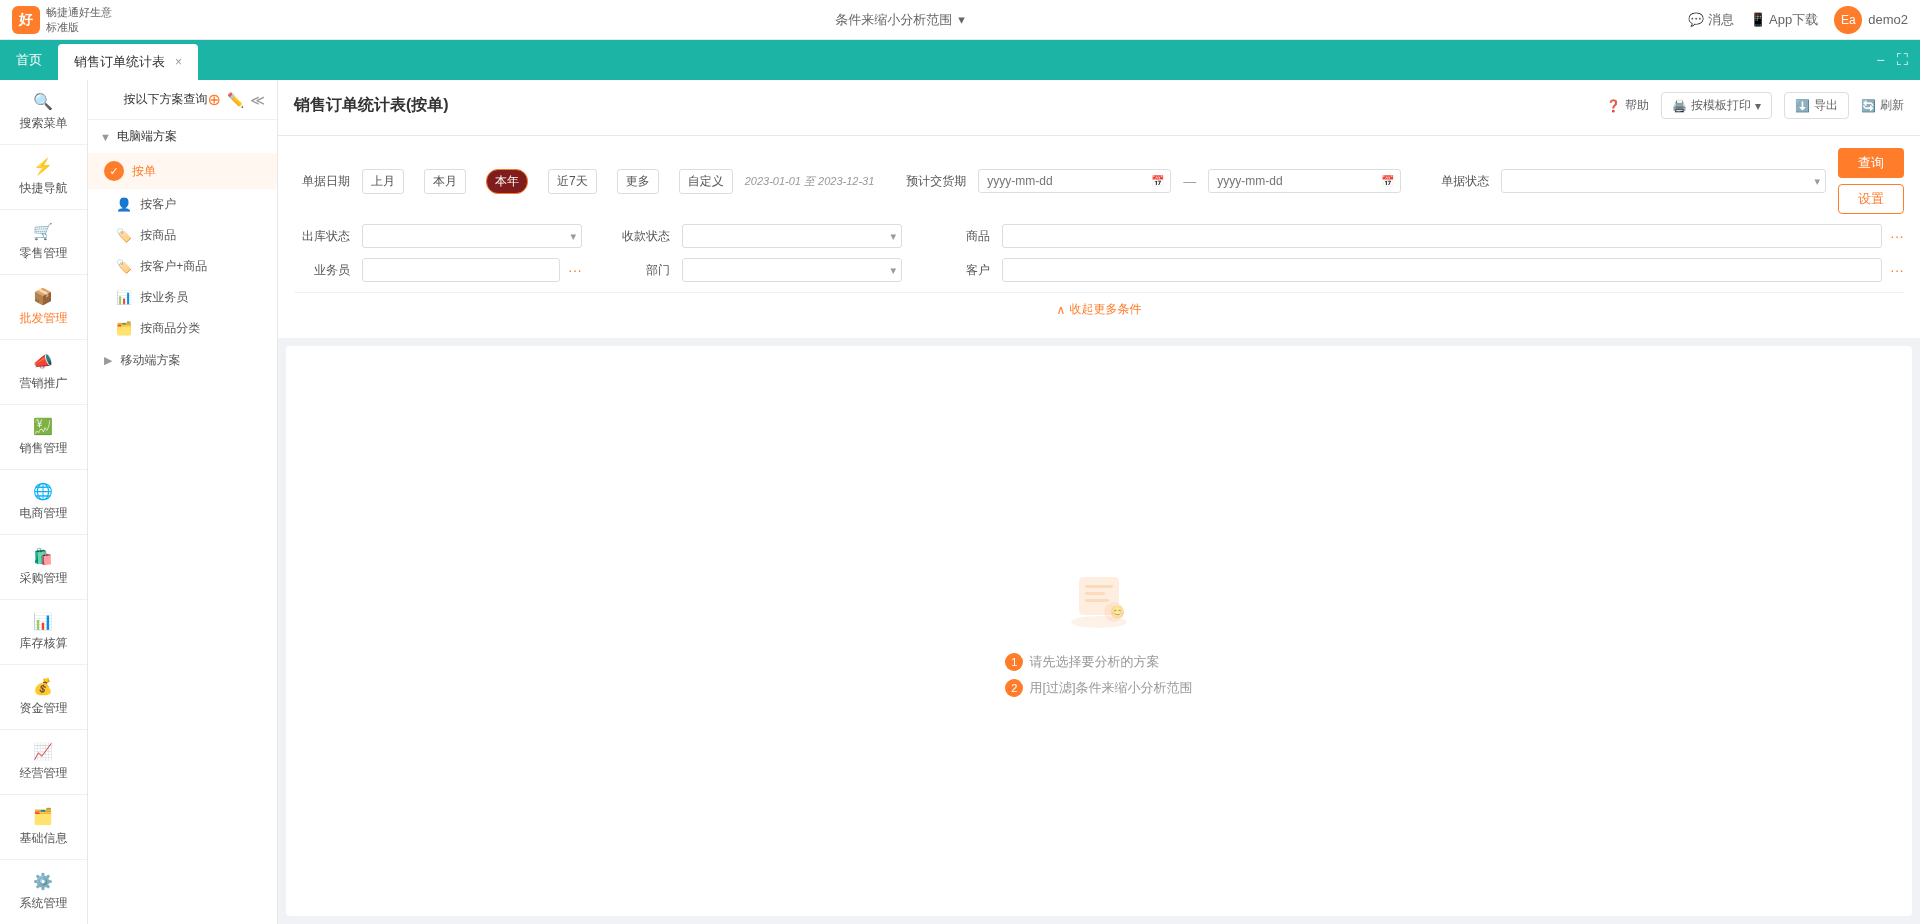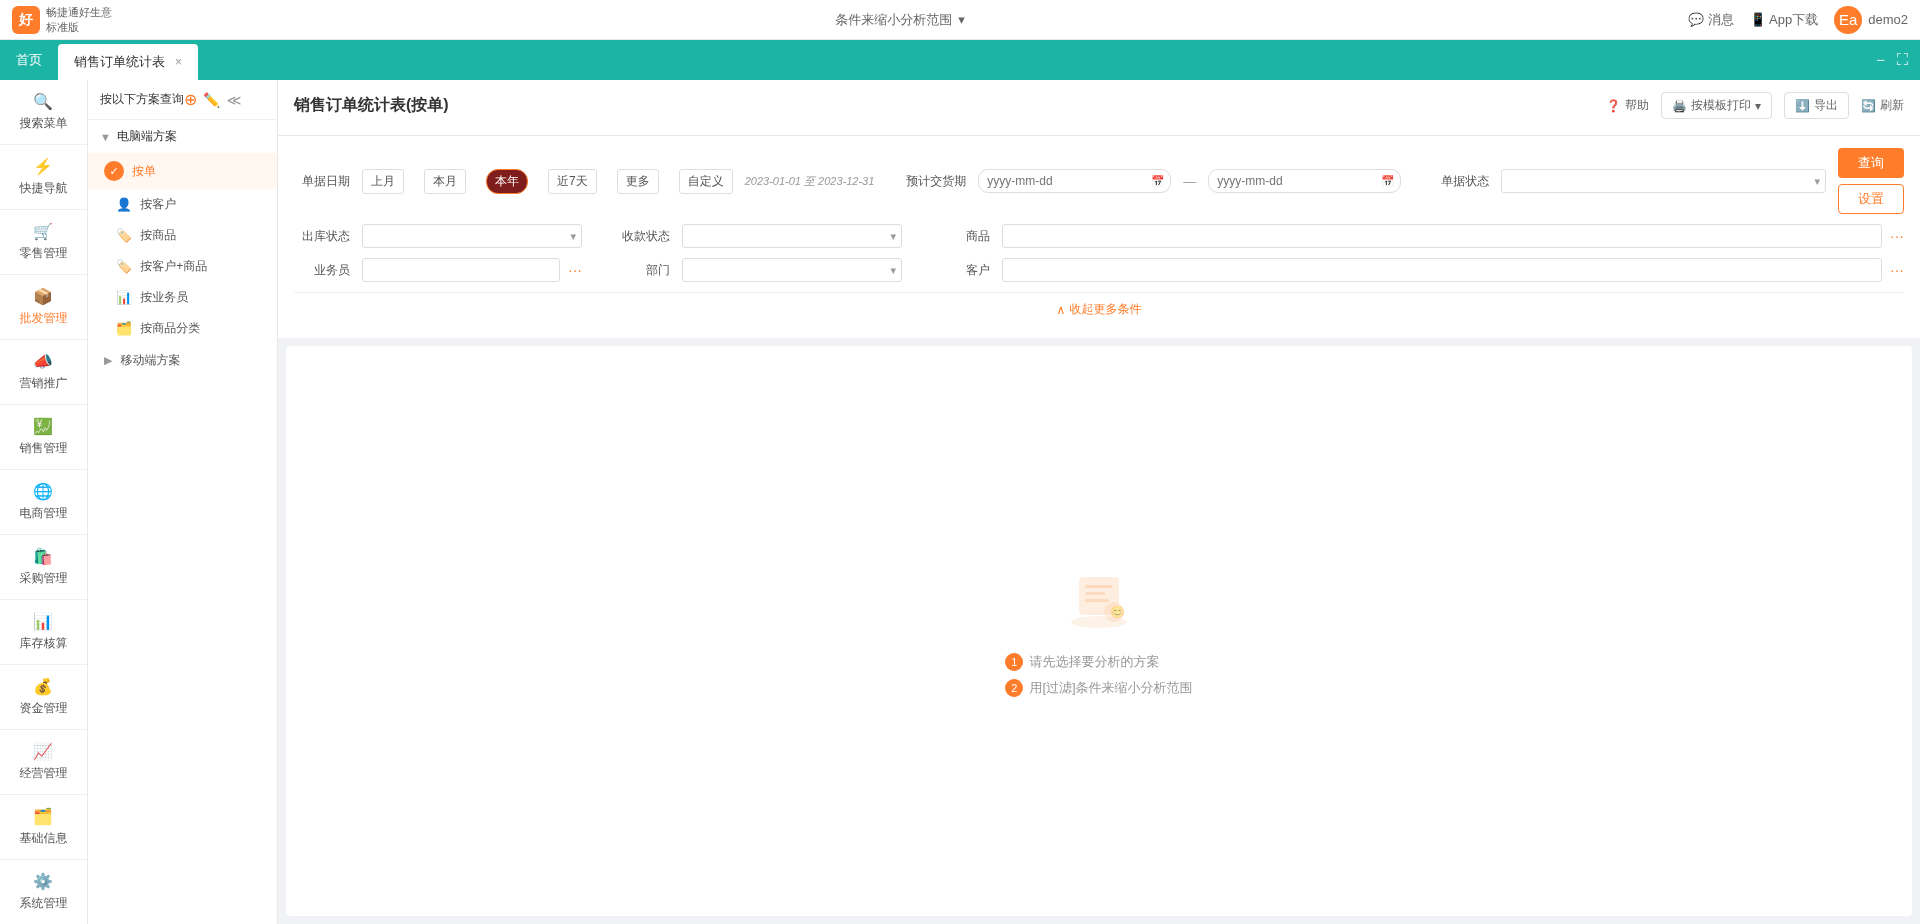--- a/index.html
+++ b/index.html
@@ -7,21 +7,21 @@
 
     
     .top-bar { height: 40px; background: #fff; display: flex; align-items: center; padding: 0 12px; border-bottom: 1px solid #e8e8e8; justify-content: space-between; flex-shrink: 0; }
     .top-bar-left { display: flex; align-items: center; gap: 8px; }
     .logo-area { display: flex; align-items: center; gap: 6px; }
     .logo-icon { width: 28px; height: 28px; background: #ff7c2a; border-radius: 6px; display: flex; align-items: center; justify-content: center; color: white; font-size: 14px; font-weight: bold; }
     .logo-text { font-size: 11px; color: #666; line-height: 1.3; }
     .top-bar-center { display: flex; align-items: center; gap: 6px; color: #666; font-size: 13px; }
     .top-bar-right { display: flex; align-items: center; gap: 16px; color: #666; font-size: 13px; }
     .top-bar-right .user-area { display: flex; align-items: center; gap: 6px; }
-    .avatar { width: 28px; height: 28px; background: #ff7c2a; border-radius: 50%; display: flex; align-items: center; justify-content: center; color: white; font-size: 15px; }
+    .avatar { width: 28px; height: 28px; background: #ff7c2a; border-radius: 50%; display: flex; align-items: center; justify-content: center; color: white; font-size: 12px; }
 
     
     .tab-bar { height: 40px; background: #1cb4a4; display: flex; align-items: center; padding: 0 0; flex-shrink: 0; }
     .tab-item { height: 40px; display: flex; align-items: center; padding: 0 16px; color: rgba(255,255,255,0.85); font-size: 13px; cursor: pointer; gap: 6px; }
     .tab-item.home { color: white; }
     .tab-item.active { background: white; color: #333; border-radius: 4px 4px 0 0; margin-top: 4px; height: 36px; }
     .tab-close { color: #999; font-size: 12px; cursor: pointer; margin-left: 4px; }
     .tab-bar-spacer { flex: 1; }
     .tab-bar-actions { display: flex; align-items: center; gap: 8px; padding-right: 12px; color: rgba(255,255,255,0.85); font-size: 18px; }
 
@@ -32,21 +32,21 @@
     .sidebar { width: 88px; background: #fff; border-right: 1px solid #e8e8e8; display: flex; flex-direction: column; overflow-y: auto; flex-shrink: 0; }
     .sidebar-item { padding: 12px 8px; display: flex; flex-direction: column; align-items: center; gap: 4px; cursor: pointer; color: #555; font-size: 12px; text-align: center; border-bottom: 1px solid #f0f0f0; }
     .sidebar-item.active { color: #ff7c2a; }
     .sidebar-item .s-icon { font-size: 16px; }
 
     
     .content-area { flex: 1; display: flex; overflow: hidden; }
 
     
     .left-panel { width: 190px; background: #fff; border-right: 1px solid #e8e8e8; flex-shrink: 0; overflow-y: auto; }
-    .left-panel-header { display: flex; align-items: center; justify-content: flex-start; padding: 10px 12px; border-bottom: 1px solid #f0f0f0; }
+    .left-panel-header { display: flex; align-items: center; justify-content: flex-end; padding: 10px 12px; border-bottom: 1px solid #f0f0f0; }
     .left-panel-title { font-size: 12px; color: #333; font-weight: 500; }
     .left-panel-actions { display: flex; align-items: center; gap: 6px; color: #999; }
     .left-panel-actions span { cursor: pointer; font-size: 14px; }
     .tree-item { padding: 8px 12px 8px 16px; display: flex; align-items: center; gap: 8px; cursor: pointer; font-size: 12px; color: #555; }
     .tree-item.active { color: #ff7c2a; background: #fff7f0; }
     .tree-sub-item { padding: 7px 12px 7px 28px; display: flex; align-items: center; gap: 8px; cursor: pointer; font-size: 12px; color: #555; }
     .tree-section-header { padding: 8px 12px; display: flex; align-items: center; gap: 6px; cursor: pointer; font-size: 12px; color: #333; font-weight: 500; }
     .mobile-section { padding: 8px 12px 8px 16px; display: flex; align-items: center; gap: 8px; cursor: pointer; font-size: 12px; color: #555; }
 
     
@@ -64,21 +64,21 @@
     .filter-label { font-size: 12px; color: #555; white-space: nowrap; min-width: 56px; text-align: right; }
     .date-group { display: flex; align-items: center; gap: 20px; }
     .date-btn { padding: 3px 8px; border: 1px solid #ddd; border-radius: 3px; font-size: 12px; cursor: pointer; color: #555; background: white; }
     .date-btn.active { background: #7f1d1d; color: white; border-color: #ff7c2a; border-radius: 12px; }
     .date-range-text { font-size: 11px; color: #999; font-style: italic; }
     .filter-input { border: 1px solid #ddd; border-radius: 3px; padding: 4px 8px; font-size: 12px; color: #555; background: white; min-width: 120px; }
     .filter-select { border: 1px solid #ddd; border-radius: 3px; padding: 4px 24px 4px 8px; font-size: 12px; color: #555; background: white; min-width: 180px; appearance: none; position: relative; }
     .select-wrap { position: relative; display: inline-block; }
     .select-wrap::after { content: '▾'; position: absolute; right: 6px; top: 50%; transform: translateY(-50%); color: #999; font-size: 11px; pointer-events: none; }
     .date-input-wrap { position: relative; display: inline-block; }
-    .date-input-wrap input { border: 1px solid #ddd; border-radius: 10px; padding: 4px 28px 4px 8px; font-size: 12px; color: #aaa; background: white; min-width: 110px; }
+    .date-input-wrap input { border: 1px solid #ddd; border-radius: 3px; padding: 4px 28px 4px 8px; font-size: 12px; color: #aaa; background: white; min-width: 110px; }
     .date-input-wrap::after { content: '📅'; position: absolute; right: 6px; top: 50%; transform: translateY(-50%); font-size: 11px; color: #999; pointer-events: none; }
     .dash { color: #999; }
     .ellipsis-btn { color: #ff7c2a; font-size: 14px; cursor: pointer; border: none; background: none; margin-left: 4px; }
     .query-btn { background: #ff7c2a; color: white; border: none; border-radius: 4px; padding: 6px 20px; font-size: 13px; cursor: pointer; white-space: nowrap; }
     .reset-btn { background: white; color: #ff7c2a; border: 1px solid #ff7c2a; border-radius: 4px; padding: 5px 16px; font-size: 13px; cursor: pointer; white-space: nowrap; }
     .action-group { display: flex; flex-direction: column; gap: 6px; margin-left: auto; }
 
     .collapse-btn { display: flex; align-items: center; justify-content: center; padding: 8px; color: #ff7c2a; font-size: 12px; cursor: pointer; gap: 4px; border-top: 1px solid #f0f0f0; margin-top: 4px; }
 
     

